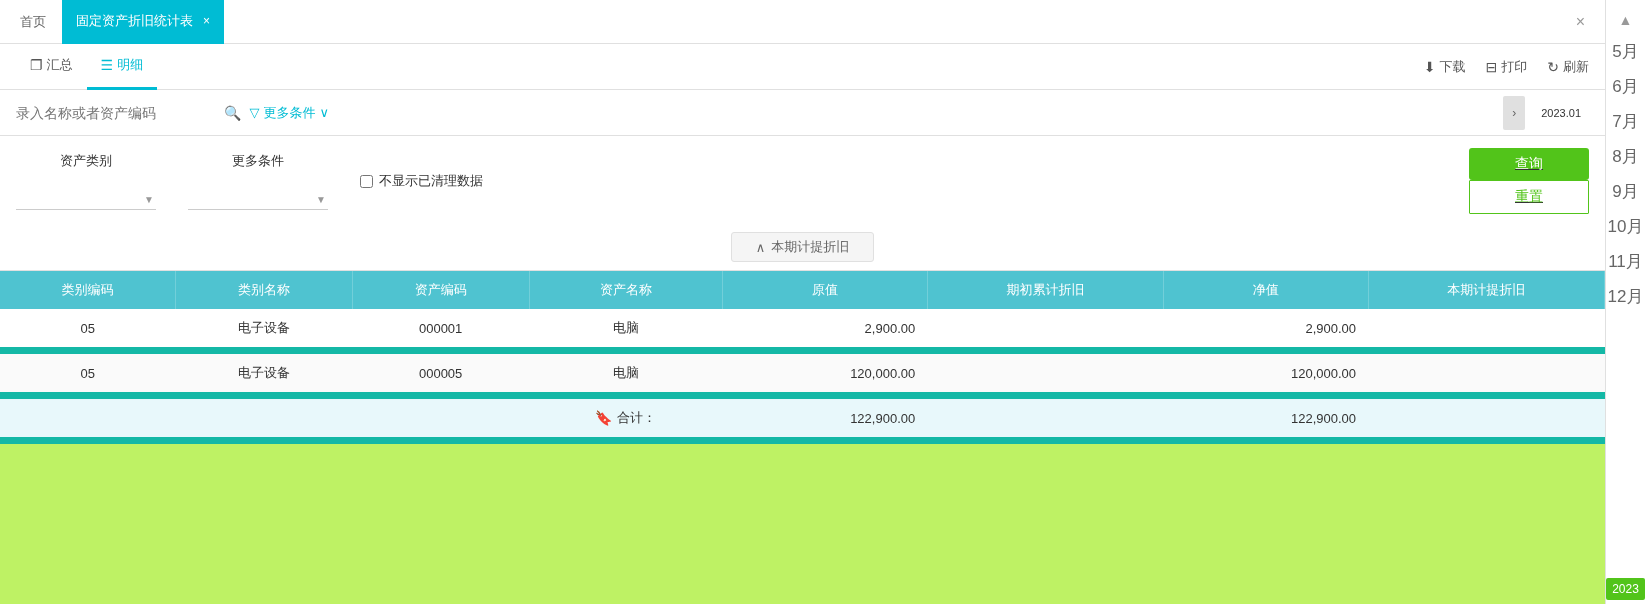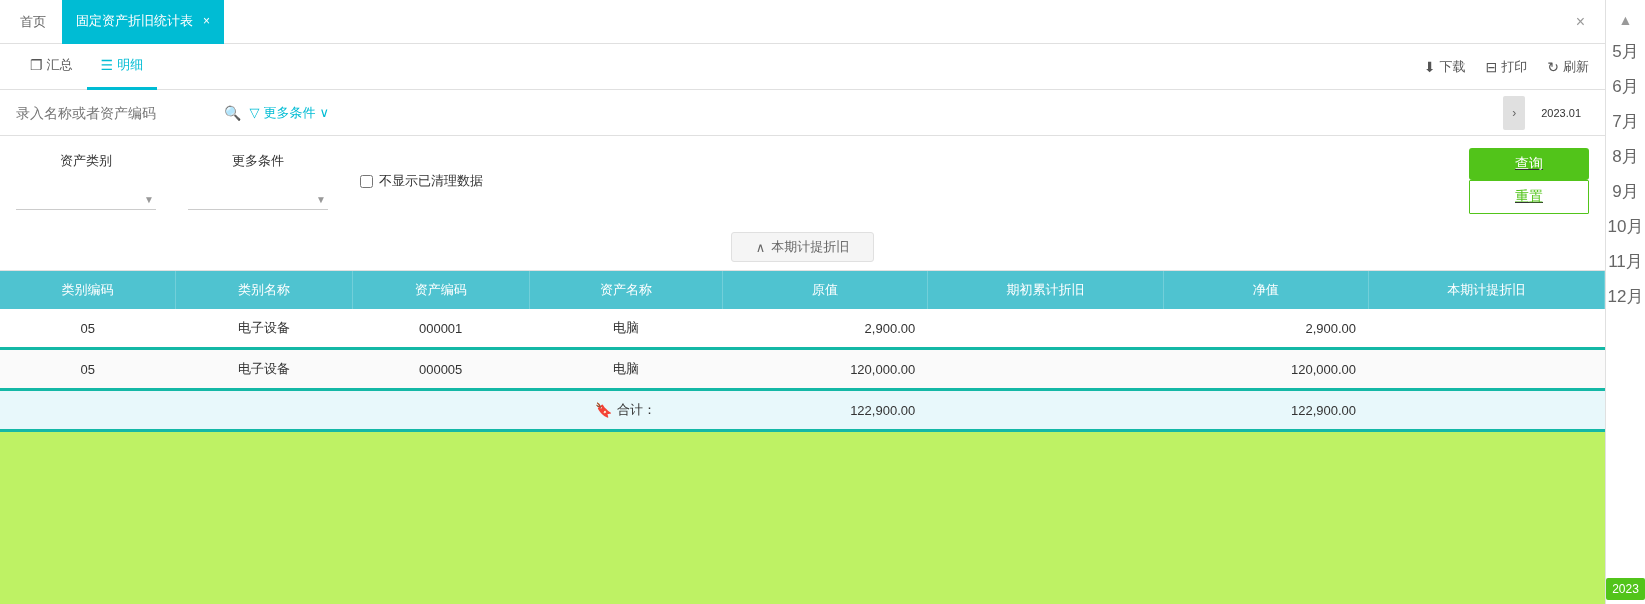--- a/index.html
+++ b/index.html
@@ -42,21 +42,21 @@
     .btn-query { background: #52c41a; color: #fff; border: none; border-radius: 3px; padding: 7px 32px; font-size: 14px; cursor: pointer; width: 120px; }
     .btn-reset { background: #fff; color: #52c41a; border: 1px solid #52c41a; border-radius: 1px; padding: 7px 32px; font-size: 14px; cursor: pointer; width: 120px; }
     .collapse-btn { text-align: center; padding: 8px 0; color: #666; font-size: 13px; cursor: pointer; display: flex; align-items: center; justify-content: center; gap: 4px; }
     .collapse-btn-inner { background: #f5f5f5; border: 1px solid #e0e0e0; border-radius: 3px; padding: 5px 24px; display: inline-flex; align-items: center; gap: 6px; }
 
     
     .table-container { flex: 1; overflow: auto; }
     table { width: 100%; border-collapse: collapse; }
     thead tr { background: #4fc3d0; color: #fff; border-radius: 19px; }
     thead th { padding: 10px 12px; text-align: center; font-size: 13px; font-weight: normal; border-right: 1px solid rgba(255,255,255,0.2); white-space: nowrap; }
-    tbody tr { background: #fff; border-bottom: 3px solid #14b8a6; }
+    tbody tr { background: #fff; border-bottom: 7px solid #14b8a6; }
     tbody tr:nth-child(even) { background: #fafafa; }
     tbody tr.total-row { background: #e8f8fb; }
     tbody td { padding: 10px 12px; text-align: center; font-size: 13px; white-space: nowrap; }
     tbody td.text-right { text-align: right; }
 
     
     .right-sidebar { width: 40px; background: #fff; border-left: 1px solid #e0e0e0; display: flex; flex-direction: column; align-items: center; padding-top: 8px; gap: 2px; }
     .sidebar-month { font-size: 17px; color: #666; padding: 6px 0; cursor: pointer; text-align: center; }
     .sidebar-year { background: #52c41a; color: #fff; font-size: 12px; padding: 4px 6px; border-radius: 2px; margin-top: auto; margin-bottom: 4px; }
     .sidebar-nav { color: #999; font-size: 14px; padding: 4px 0; cursor: pointer; }

